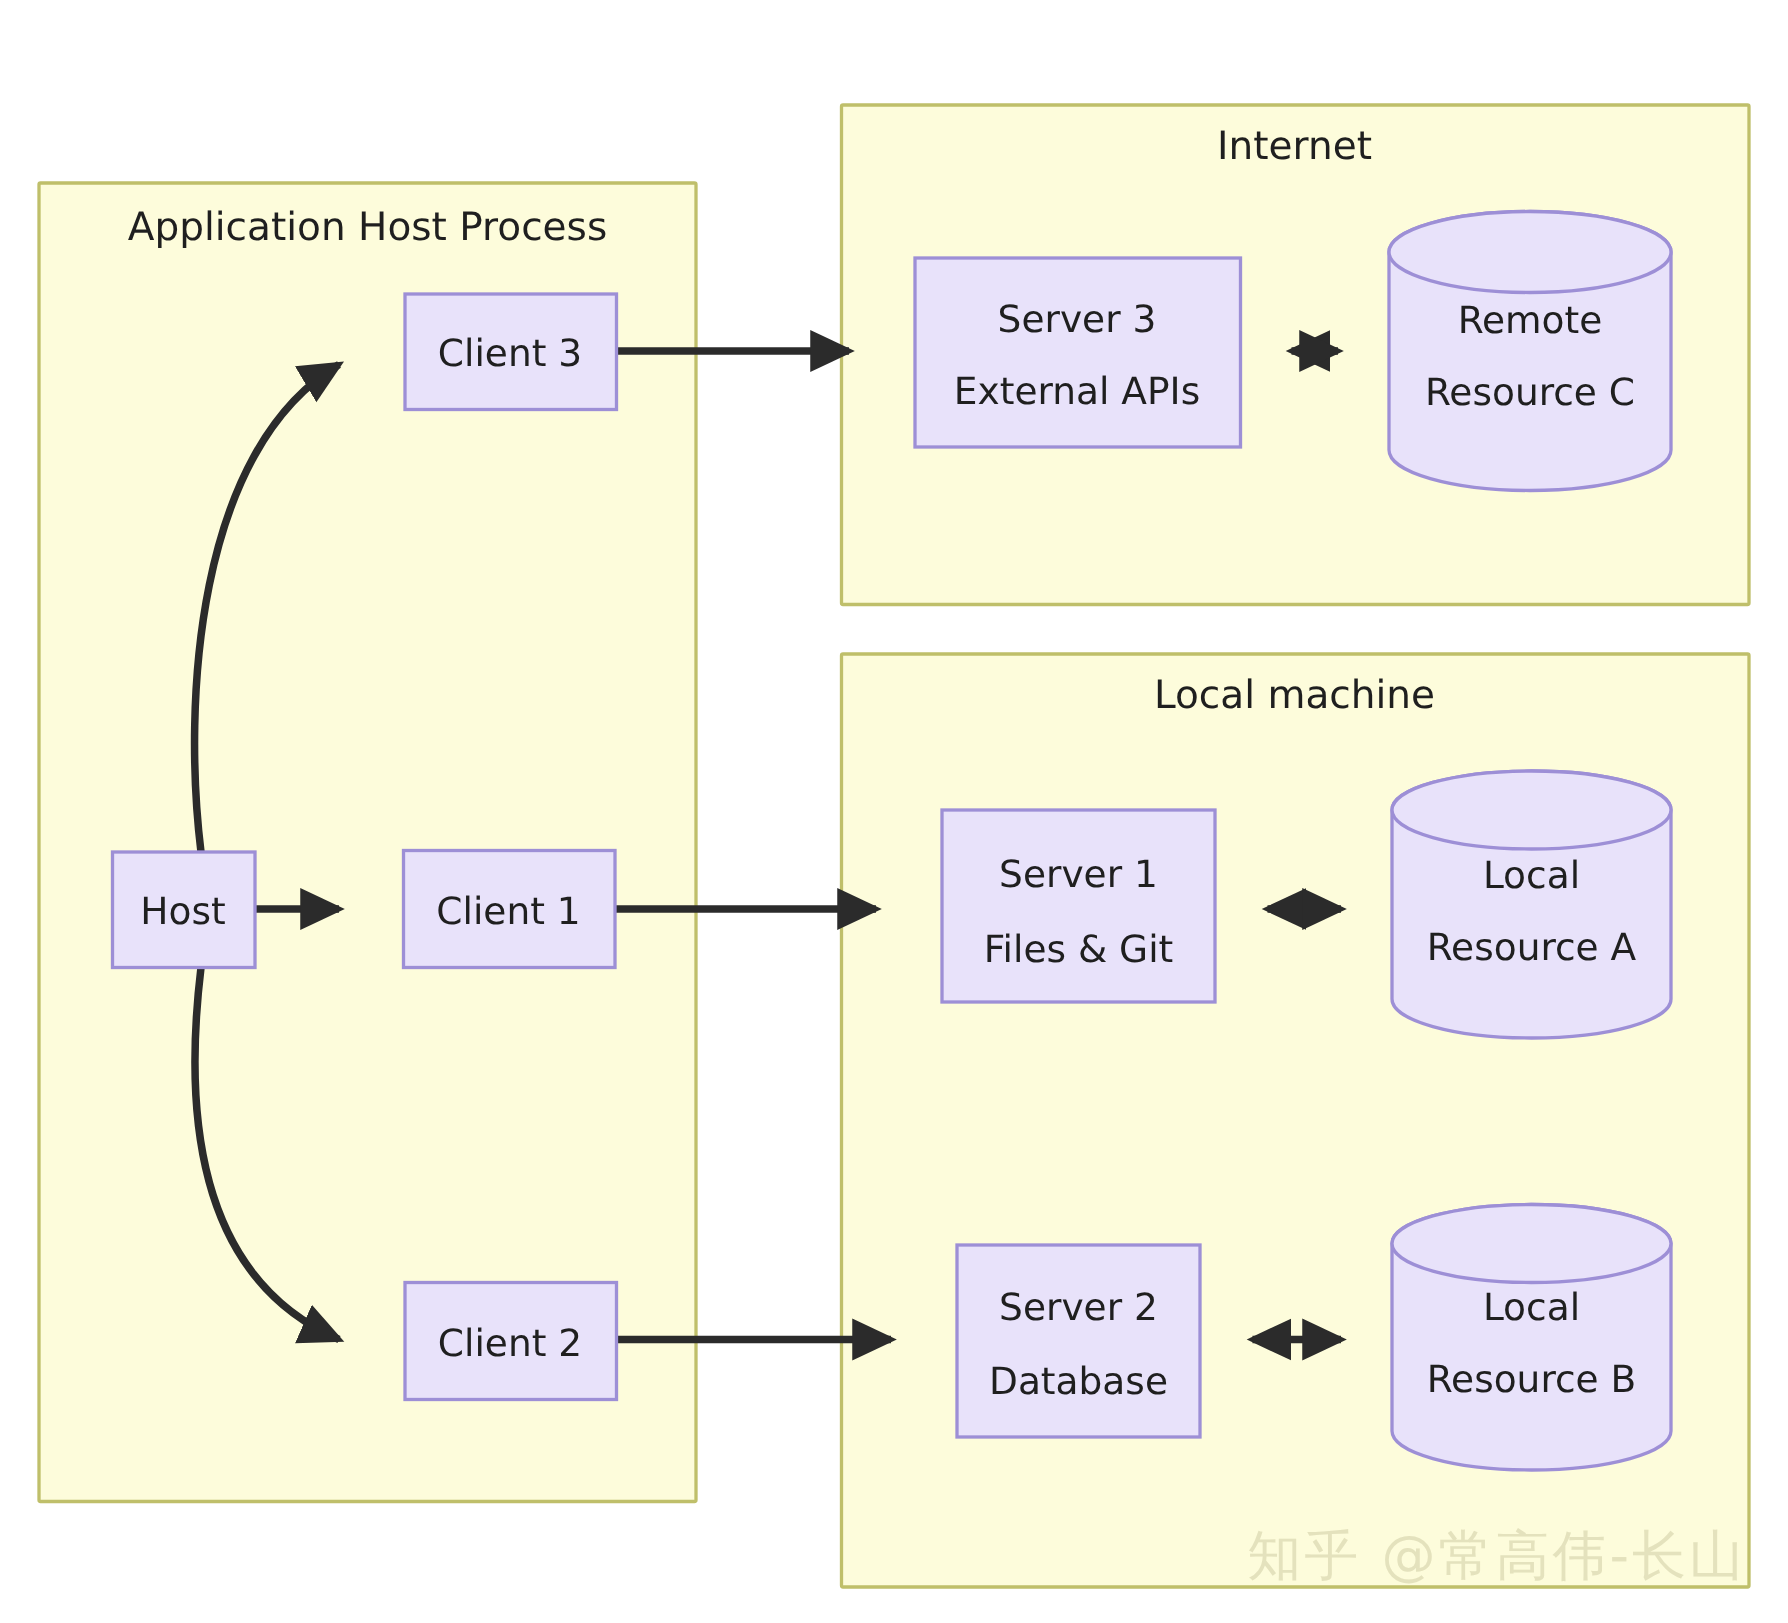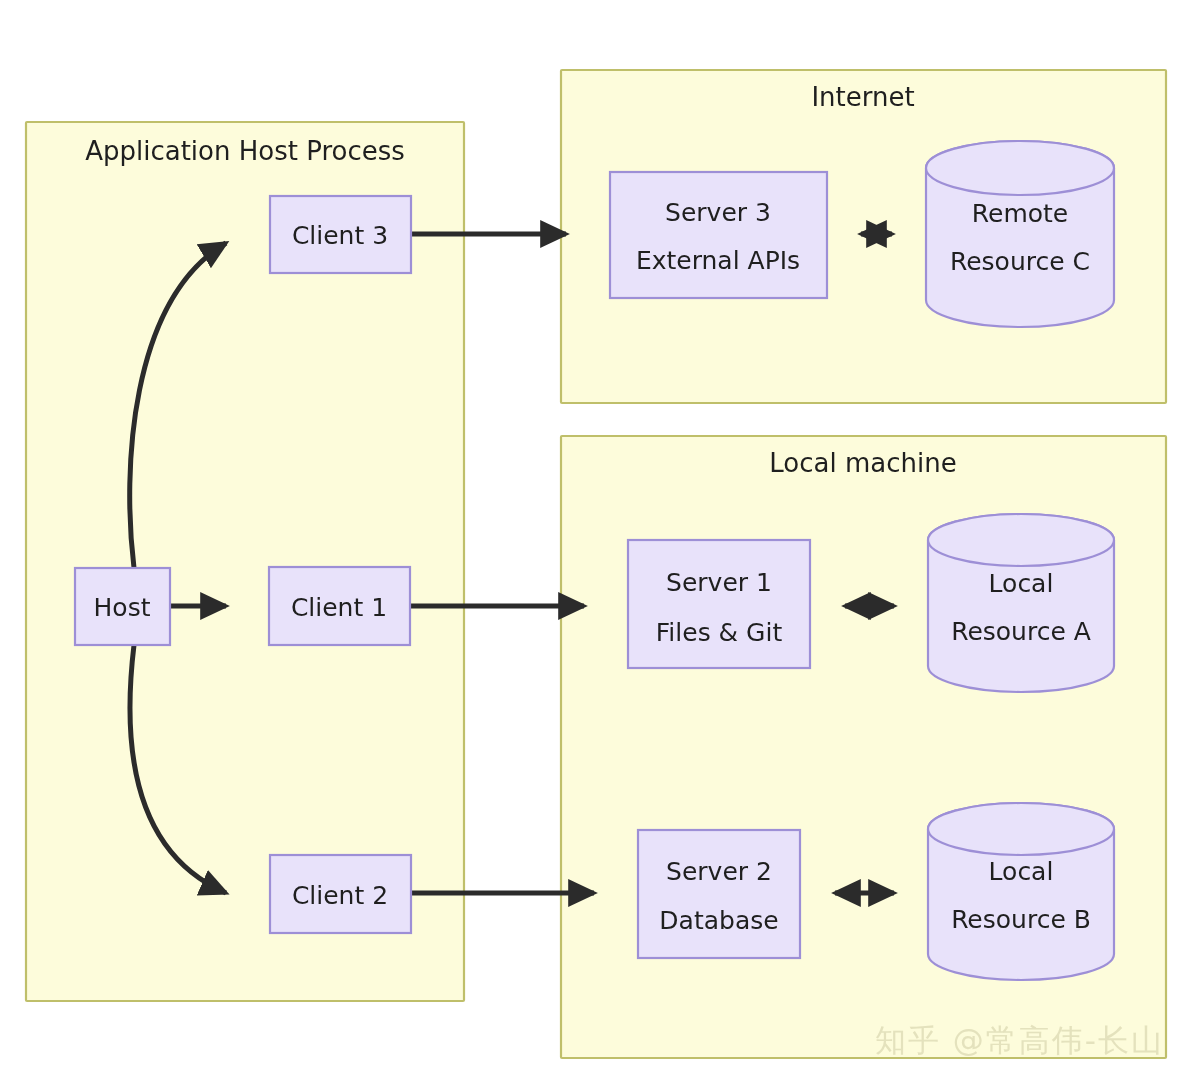--- a/index.html
+++ b/index.html
@@ -61,21 +61,21 @@
   .node-label {
     font-size: 25px;
     fill: #1f1f1f;
     text-anchor: middle;
     font-family: "DejaVu Sans", "Liberation Sans", sans-serif;
   }
   .watermark-text {
     position: absolute;
     right: 28px;
     bottom: 20px;
-    font-size: 31px;
+    font-size: 36px;
     color: #e4e2bd;
     letter-spacing: 2px;
     font-family: "DejaVu Sans", "Liberation Sans", sans-serif;
     white-space: nowrap;
     pointer-events: none;
   }
 </style>
 </head>
 <body>
 

